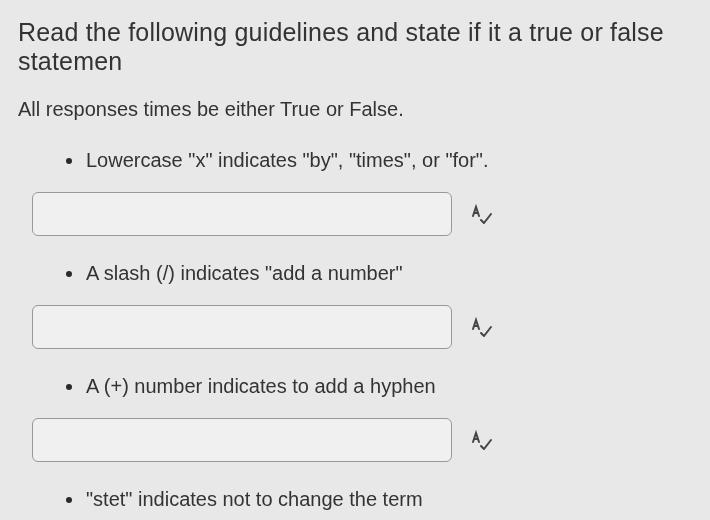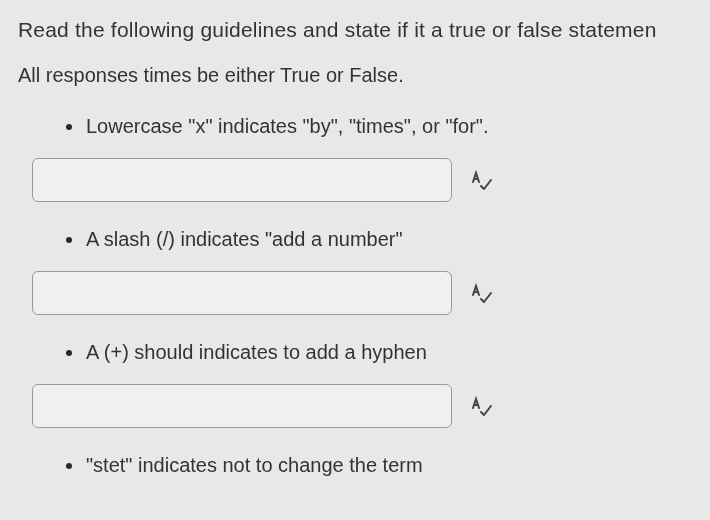--- a/index.html
+++ b/index.html
@@ -6,21 +6,21 @@
     body {
       width: 710px;
       height: 520px;
       background: #e8e8e8;
       font-family: Arial, Helvetica, sans-serif;
       color: #2a2a2a;
       padding: 18px 0 0 18px;
       overflow: hidden;
     }
     .instruction {
-      font-size: 21px;
+      font-size: 25px;
       font-weight: 500;
       color: #333;
       margin-bottom: 22px;
       letter-spacing: 0.2px;
     }
     .subinstruction {
       font-size: 20px;
       font-weight: 500;
       color: #333;
       margin-bottom: 28px;
@@ -108,21 +108,21 @@
         <path d="M3 14 L6 5 L9 14 M4.5 11 L7.5 11" stroke-linecap="round"></path>
         <path d="M11 18 L14 21 L21 12" stroke-linecap="round" stroke-linejoin="round"></path>
       </svg>
     </span>
   </div>
 </div>
 
 <div class="question-block">
   <div class="bullet-row">
     <div class="bullet"></div>
-    <div class="bullet-text">A (+) should indicates to add a hyphen</div>
+    <div class="bullet-text">A (+) number indicates to add a hyphen</div>
   </div>
   <div class="input-row">
     <input type="text" class="answer-input" style="">
     <span class="spell-icon">
       <svg viewBox="0 0 24 24" fill="none" stroke="#444" stroke-width="2">
         <path d="M3 14 L6 5 L9 14 M4.5 11 L7.5 11" stroke-linecap="round"></path>
         <path d="M11 18 L14 21 L21 12" stroke-linecap="round" stroke-linejoin="round"></path>
       </svg>
     </span>
   </div>

